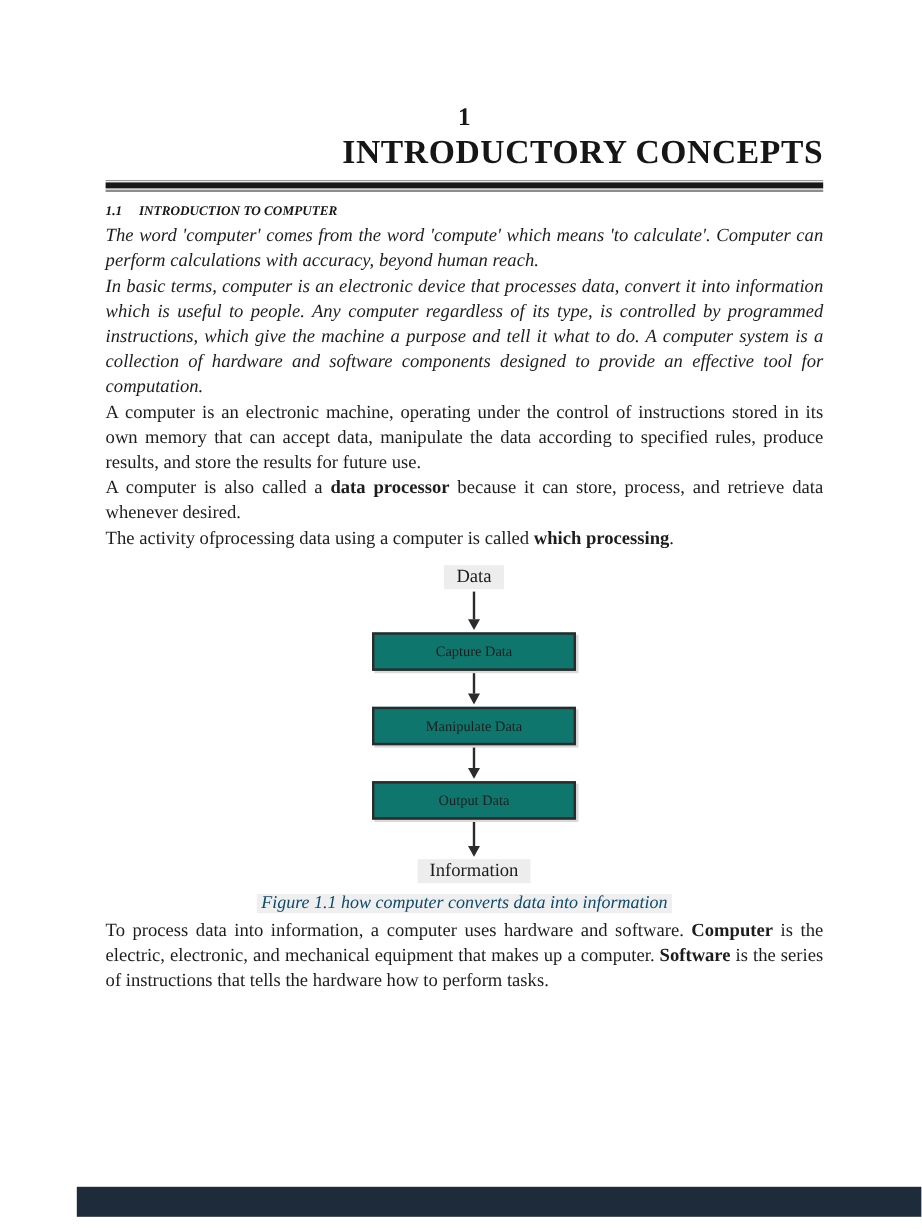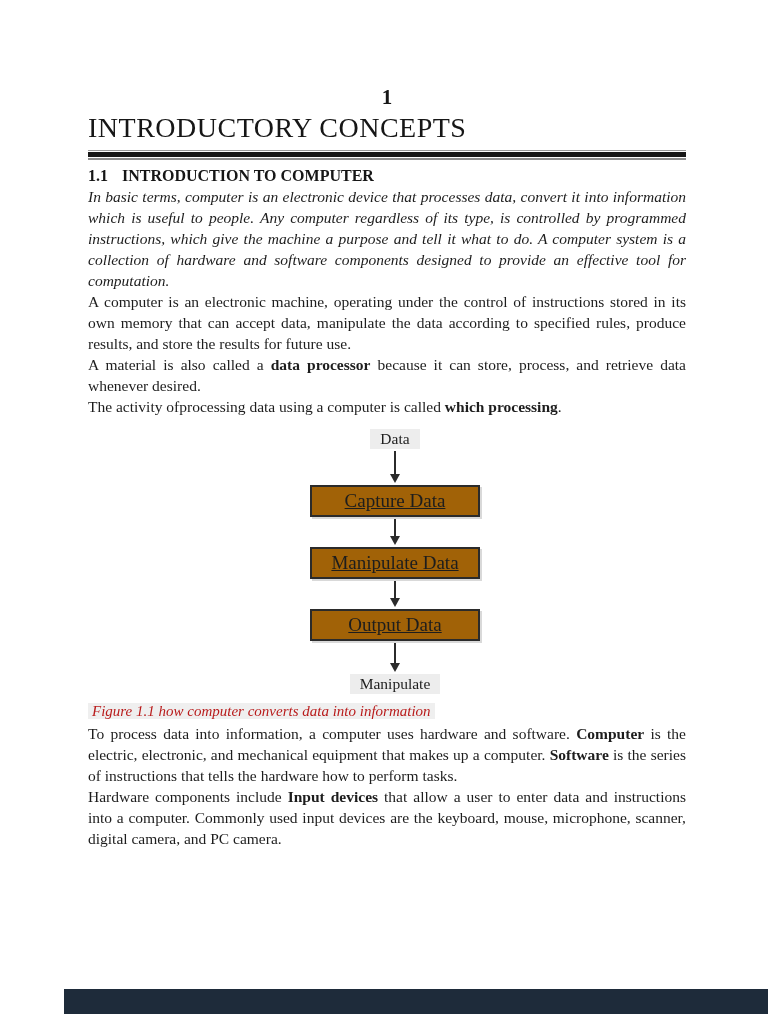--- a/index.html
+++ b/index.html
@@ -25,37 +25,38 @@
     color: #1d1d1d;
   }
   .chapter-number {
     text-align: center;
     font-weight: bold;
     font-size: 21px;
     line-height: 26px;
     color: #161616;
   }
   .chapter-title {
-    text-align: left;
-    font-weight: normal;
+    text-align: right;
+    font-weight: bold;
     font-size: 28px;
     line-height: 36px;
     letter-spacing: 0.5px;
     color: #161616;
   }
   .rule { margin-top: 4px; }
   .rule .r-thin  { height: 1px; background: #9a9a9a; }
   .rule .r-thick { height: 5px; background: #181818; margin-top: 1px; }
   .rule .r-gray  { height: 2px; background: #8d8d8d; margin-top: 1px; }
   .section-heading {
     margin-top: 6px;
     font-weight: bold;
-    font-size: 16px;
+    font-size: 11px;
     line-height: 20px;
     color: #161616;
+    font-style: italic;
   }
   .section-heading .sec-text { margin-left: 14px; }
   .body-text p {
     margin: 0;
     font-size: 15.5px;
     line-height: 21px;
     text-align: justify;
     color: #1d1d1d;
   }
   .seg-b { font-weight: bold; margin-top: 20px; }
@@ -73,51 +74,51 @@
     font-size: 15.5px;
     line-height: 20px;
     color: #1d1d1d;
     background: #ededed;
     padding: 0 10px;
   }
   .flow-box {
     width: 166px;
     height: 28px;
     border: 2px solid #2b2b2b;
-    background: #a16207;
+    background: #0f766e;
     display: flex;
     align-items: center;
     justify-content: center;
-    font-size: 19px;
+    font-size: 12px;
     color: #1d1d1d;
     box-shadow: 2px 2px 0 #d9d9d9;
-    text-decoration: underline;
   }
   .arrow {
     display: flex;
     flex-direction: column;
     align-items: center;
     margin: 2px 0;
   }
   .arrow .line { width: 2px; background: #2b2b2b; }
   .arrow .head {
     width: 0; height: 0;
     border-left: 5px solid transparent;
     border-right: 5px solid transparent;
     border-top: 9px solid #2b2b2b;
   }
   .a-long .line  { height: 23px; }
   .a-mid .line   { height: 17px; }
   .a-end .line   { height: 20px; }
   .figure-caption {
     margin-top: 7px;
+    text-align: center;
     font-style: italic;
     font-size: 15px;
     line-height: 20px;
-    color: #b91c1c;
+    color: #0c4a6e;
   }
   .figure-caption span { background: #efefef; padding: 0 4px; }
   .after-figure { margin-top: 2px; }
 
   
   .next-page-gap {
     position: absolute;
     left: 64px;
     right: 0;
     top: 989px;
@@ -138,23 +139,24 @@
       <div class="r-thin"></div>
       <div class="r-thick"></div>
       <div class="r-gray"></div>
     </div>
 
     <div class="section-heading">
       <span class="sec-num">1.1</span><span class="sec-text">INTRODUCTION TO COMPUTER</span>
     </div>
 
     <div class="body-text">
+      <p><span class="seg-i">The word 'computer' comes from the word 'compute' which means 'to calculate'. Computer can perform calculations with accuracy, beyond human reach.</span></p>
       <p><span class="seg-i">In basic terms, computer is an electronic device that processes data, convert it into information which is useful to people. Any computer regardless of its type, is controlled by programmed instructions, which give the machine a purpose and tell it what to do. A computer system is a collection of hardware and software components designed to provide an effective tool for computation.</span></p>
       <p><span>A computer is an electronic machine, operating under the control of instructions stored in its own memory that can accept data, manipulate the data according to specified rules, produce results, and store the results for future use.</span></p>
-      <p><span>A material is also called a </span><span class="seg-b">data processor</span><span> because it can store, process, and retrieve data whenever desired.</span></p>
+      <p><span>A computer is also called a </span><span class="seg-b">data processor</span><span> because it can store, process, and retrieve data whenever desired.</span></p>
       <p><span>The activity ofprocessing data using a computer is called </span><span class="seg-b">which processing</span><span>.</span></p>
     </div>
 
     <div class="diagram">
       <div class="flow-label">Data</div>
 
       <div class="arrow a-long">
         <div class="line"></div>
         <div class="head"></div>
       </div>
@@ -173,28 +175,27 @@
         <div class="head"></div>
       </div>
 
       <div class="flow-box">Output Data</div>
 
       <div class="arrow a-end">
         <div class="line"></div>
         <div class="head"></div>
       </div>
 
-      <div class="flow-label">Manipulate</div>
+      <div class="flow-label">Information</div>
     </div>
 
     <div class="figure-caption">
       <span>Figure 1.1 how computer converts data into information</span>
     </div>
 
     <div class="body-text after-figure">
       <p><span>To process data into information, a computer uses hardware and software. </span><span class="seg-b">Computer</span><span> is the electric, electronic, and mechanical equipment that makes up a computer. </span><span class="seg-b">Software</span><span> is the series of instructions that tells the hardware how to perform tasks.</span></p>
-      <p><span>Hardware components include </span><span class="seg-b">Input devices</span><span> that allow a user to enter data and instructions into a computer. Commonly used input devices are the keyboard, mouse, microphone, scanner, digital camera, and PC camera.</span></p>
     </div>
 
   </div>
 
   <div class="next-page-gap"></div>
 </div>
 
 </body></html>

